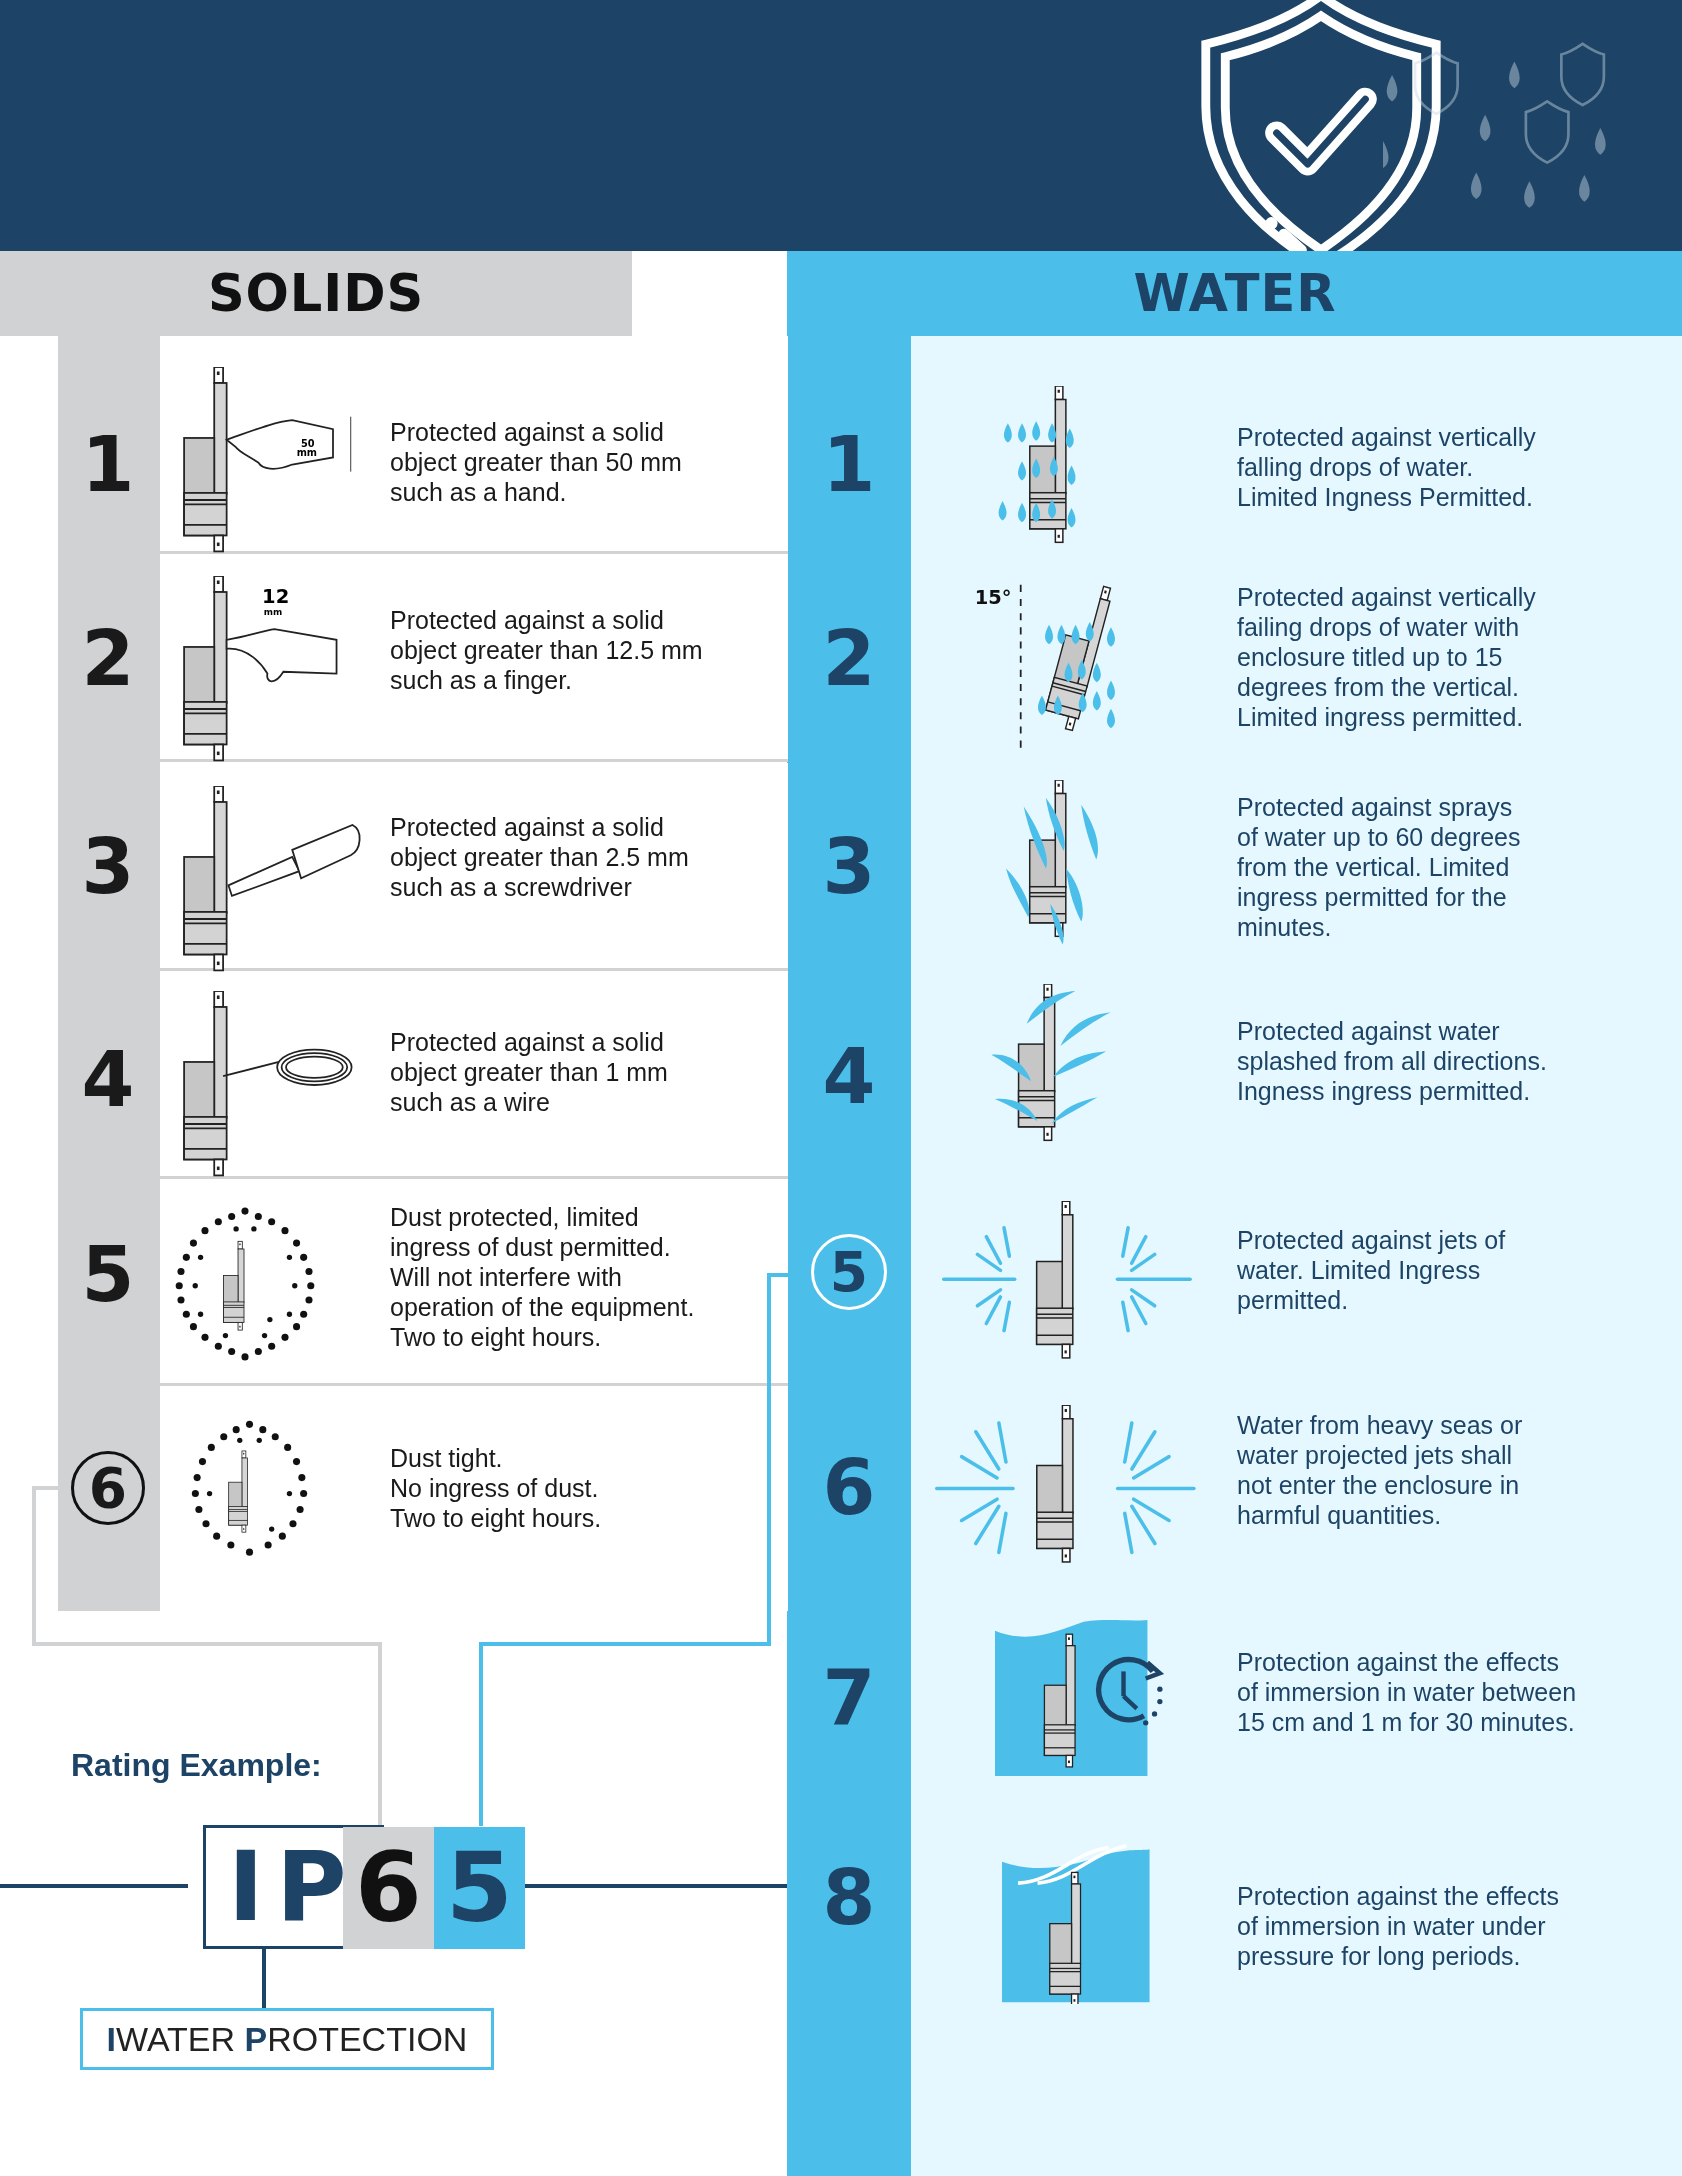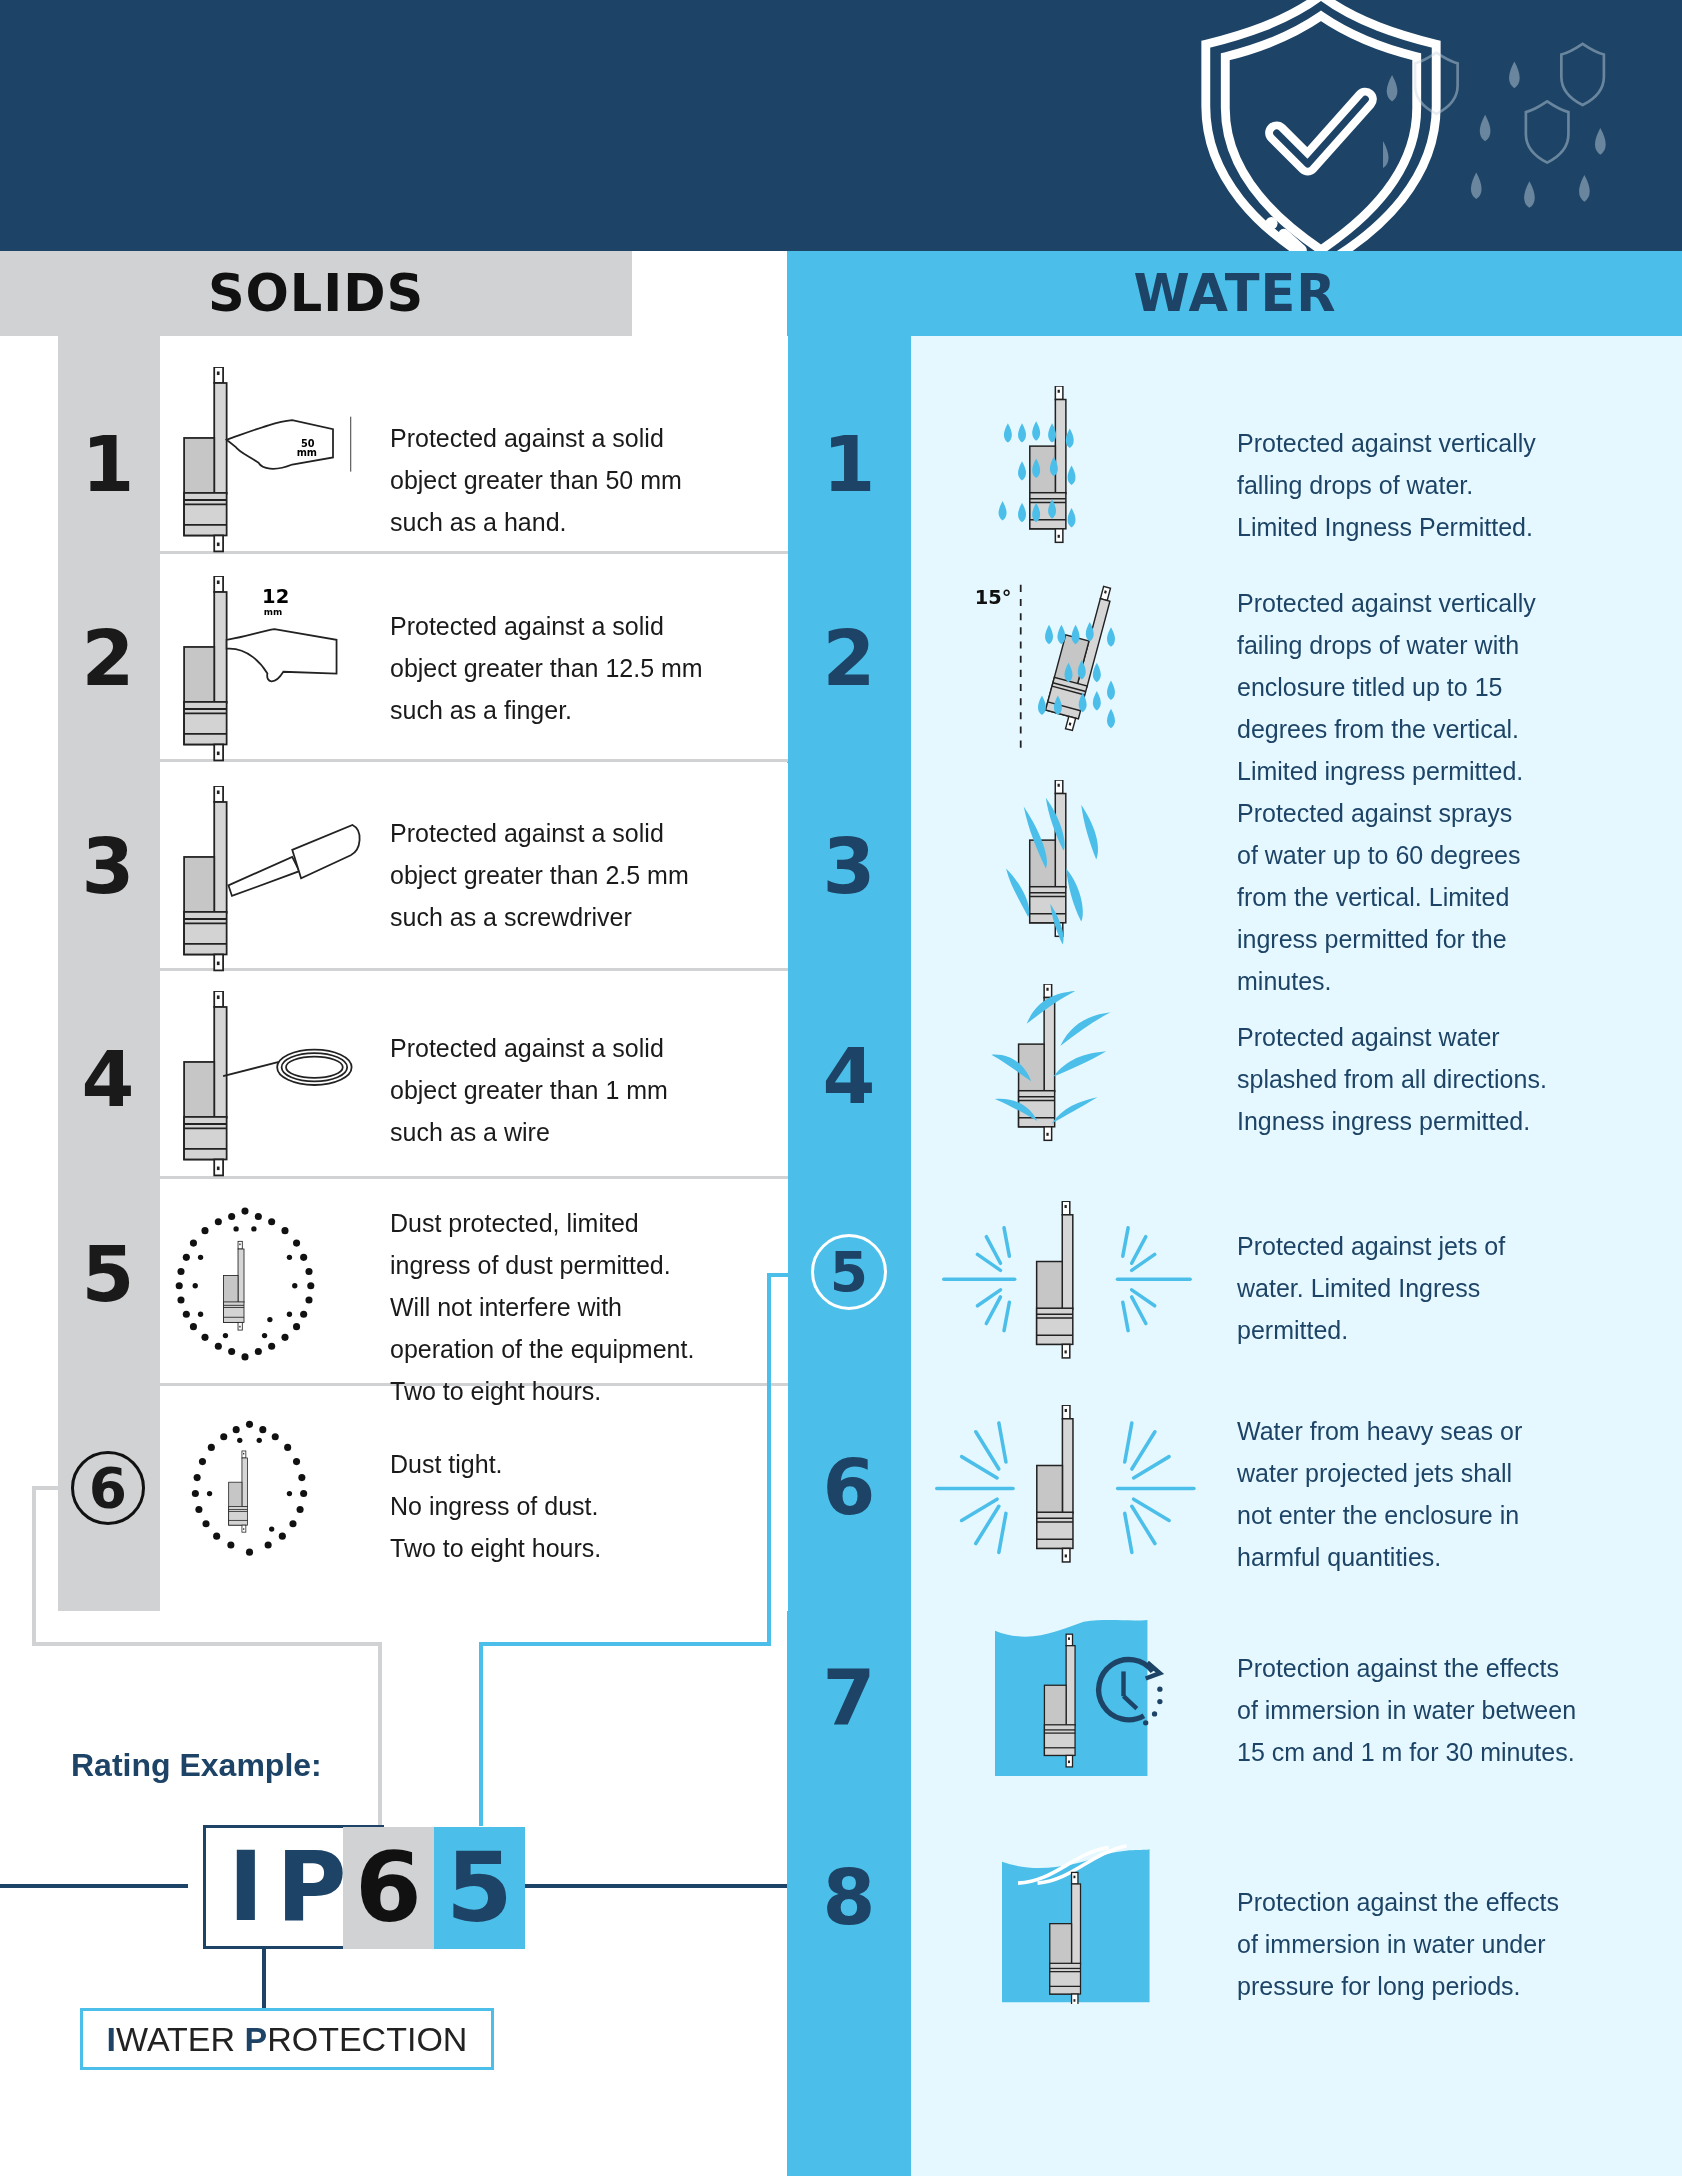--- a/index.html
+++ b/index.html
@@ -13,21 +13,21 @@
   .band-water { left: 787px; top: 251px; width: 896px; height: 85px; background: #4bbfe9; display:flex; align-items:center; justify-content:center; }
   .band-label { font-size: 51px; font-weight: 700; font-family: "DejaVu Sans", sans-serif; letter-spacing: 0.9px; }
   .solids-col { left: 58px; top: 336px; width: 102px; height: 1275px; background: #d1d2d4; }
   .water-col { left: 787px; top: 336px; width: 124px; height: 1841px; background: #4bbfe9; }
   .water-area { left: 911px; top: 336px; width: 771px; height: 1841px; background: #e6f8ff; }
   .solid-row { left: 160px; width: 628px; background: #fff; border-bottom: 3.5px solid #d1d2d4; }
   .num { font-family: "DejaVu Sans", sans-serif; font-weight: 700; font-size: 76px; line-height: 1; text-align: center; width: 124px; }
   .num.solid { color: #1a1a1a; }
   .num.water { color: #1d4466; }
   .circled { display:inline-flex; align-items:center; justify-content:center; width: 74px; height: 74px; border-radius: 50%; font-size: 55px; }
-  .desc { font-size: 25px; line-height: 42px; white-space: pre-line; }
+  .desc { font-size: 25px; line-height: 30px; white-space: pre-line; }
   .desc.solid { color: #1a1a1a; }
   .desc.water { color: #1d4466; }
   .line { position:absolute; }
   .ip-box { left: 203px; top: 1825px; width: 181px; height: 124px; border: 3.5px solid #1d4466; background:#fff; display:flex; align-items:center; justify-content:center; }
   .ip-letters { font-family: "DejaVu Sans", sans-serif; font-weight: 700; font-size: 96px; color: #1d4466; letter-spacing: 12.4px; }
   .ip6 { left: 343px; top: 1827px; width: 91px; height: 122px; background:#d1d2d4; display:flex; align-items:center; justify-content:center; font-family:"DejaVu Sans",sans-serif; font-weight:700; font-size:96px; color:#111; }
   .ip5 { left: 434px; top: 1827px; width: 91px; height: 122px; background:#4bbfe9; display:flex; align-items:center; justify-content:center; font-family:"DejaVu Sans",sans-serif; font-weight:700; font-size:96px; color:#1d4466; }
   .rating-label { left: 71px; top: 1747px; font-size: 32px; font-weight: 700; color: #1d4466; }
   .ingress-box { left: 80px; top: 2008px; width: 414px; height: 62px; border: 3.5px solid #4bbfe9; background:#fff; display:flex; align-items:center; justify-content:center; font-size: 34px; color:#222; letter-spacing: 0px; }
   .ingress-box .hl { color: #1d4466; font-weight: 700; }

